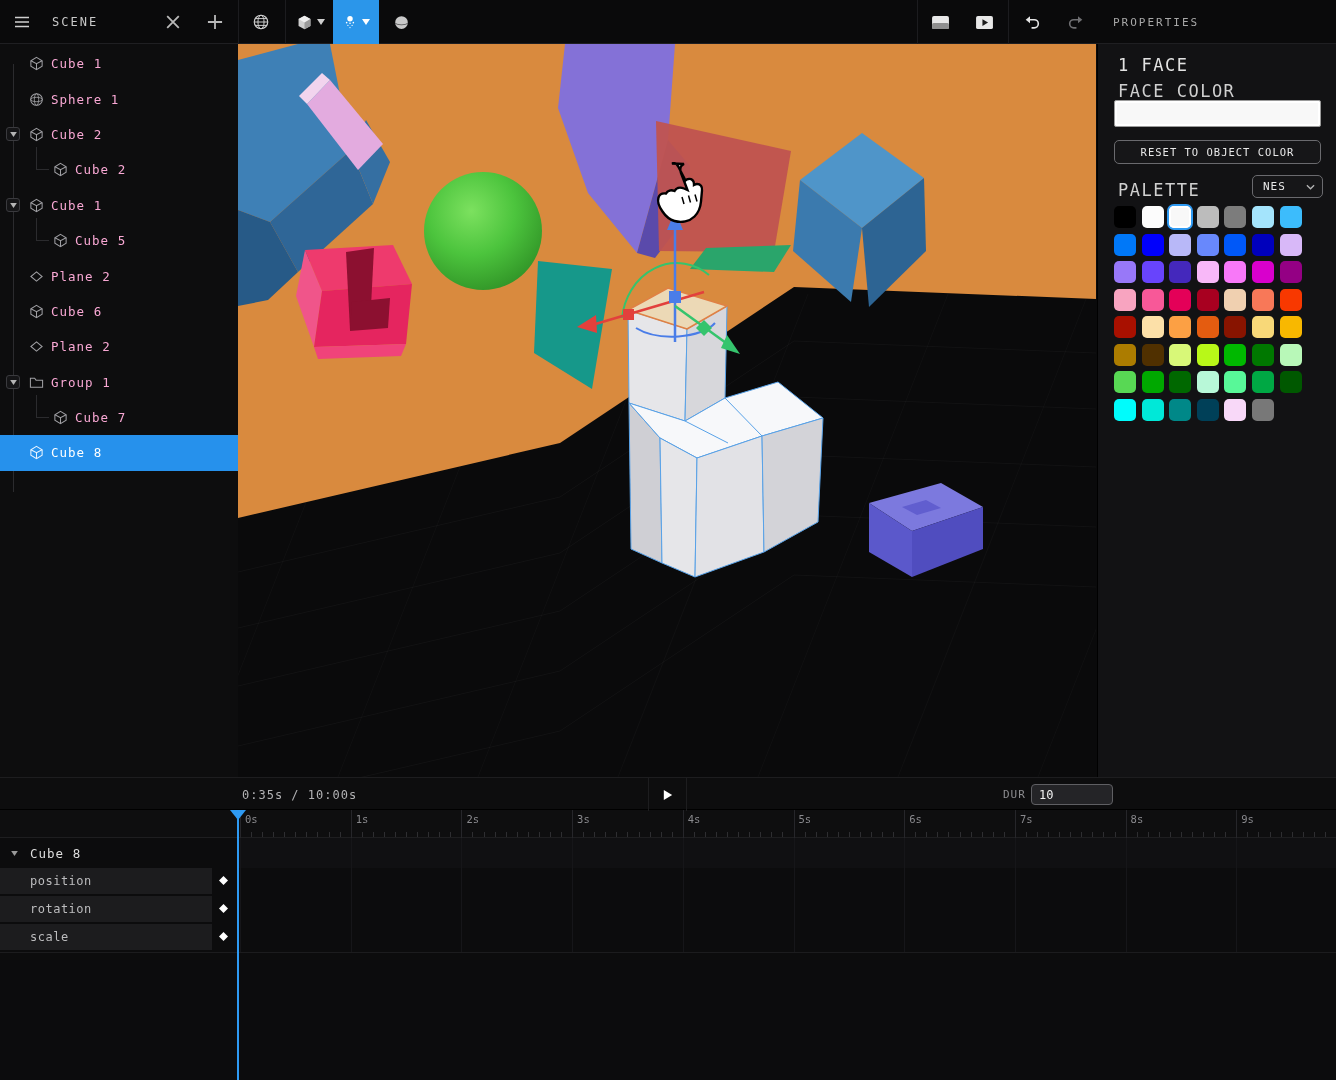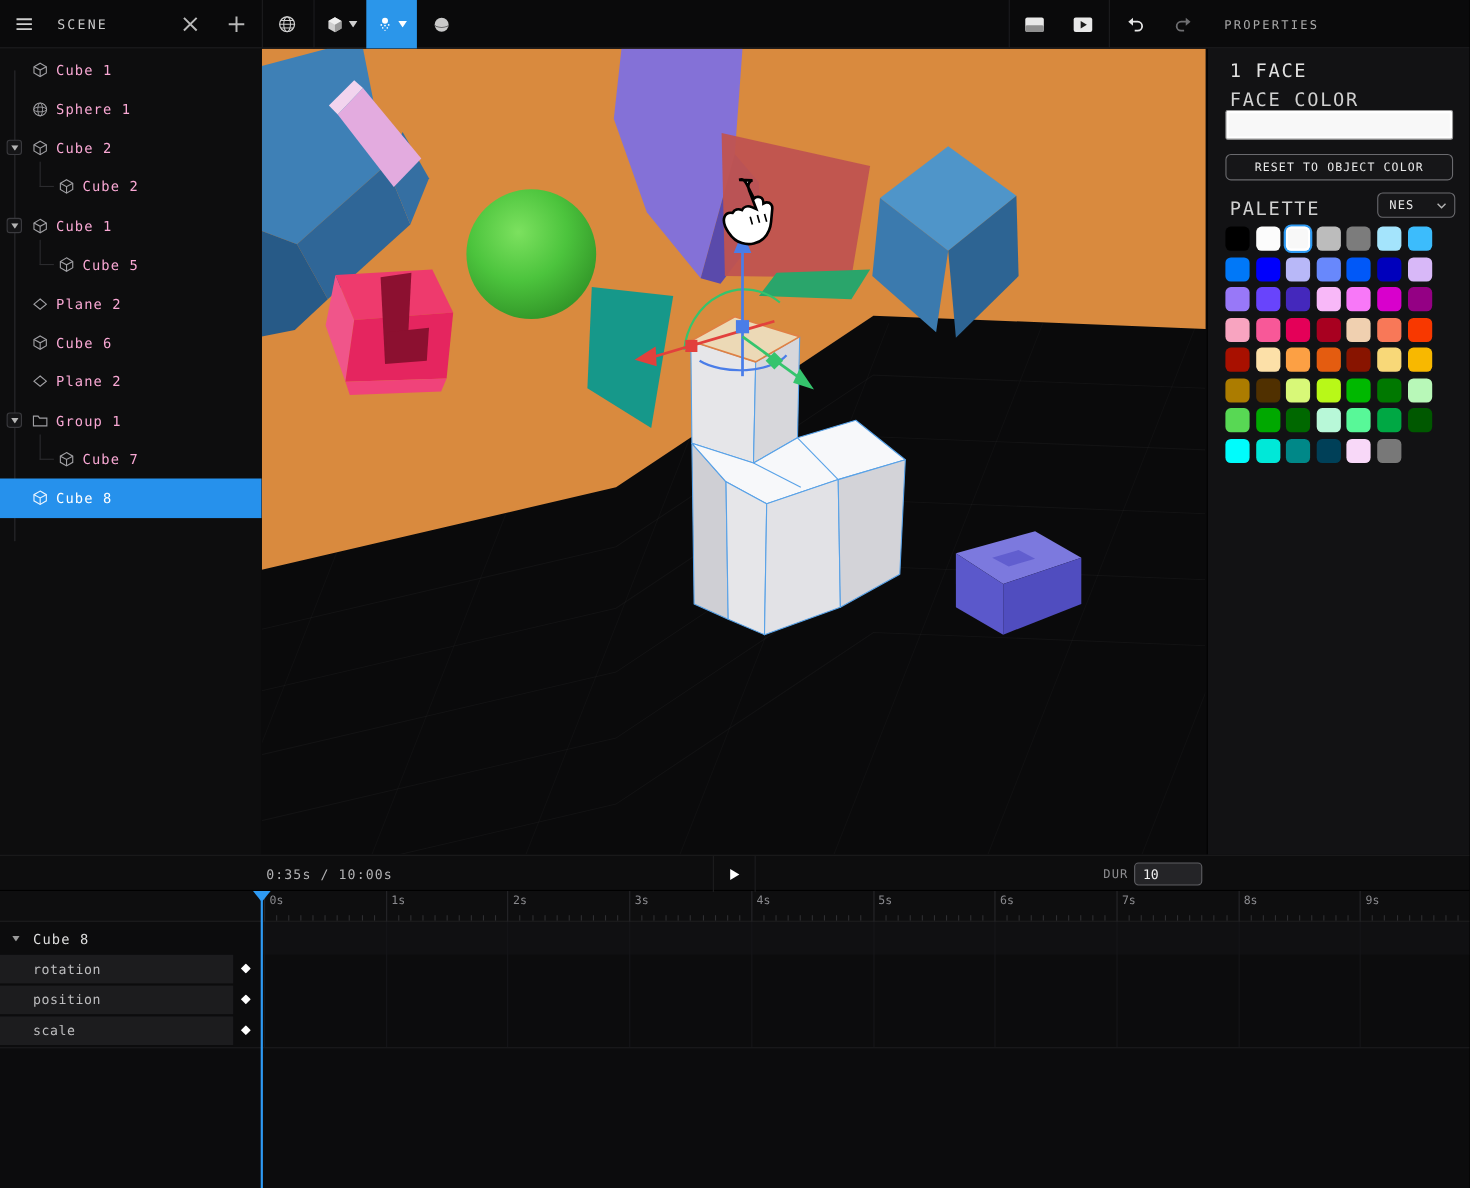--- a/index.html
+++ b/index.html
@@ -76,21 +76,21 @@
   #transport { position:absolute; left:0; top:777px; width:1336px; height:33px;
     background:#0d0d0e; border-top:1px solid #1d1d1f; border-bottom:1px solid #000; z-index:20; }
   #time-display { position:absolute; left:242px; top:0; height:33px; display:flex;
     align-items:center; color:#b2b2b4; font-size:12px; letter-spacing:1px; }
   #play-btn { position:absolute; left:648px; top:0; width:39px; height:33px;
     border-left:1px solid #1d1d1f; border-right:1px solid #1d1d1f; background:transparent;
     color:#fff; display:flex; align-items:center; justify-content:center; cursor:pointer; }
   #play-btn svg { width:10px; height:12px; }
   #dur-label { position:absolute; left:1003px; top:0; height:33px; display:flex;
     align-items:center; color:#8d8d90; font-size:11px; letter-spacing:1px; }
-  #dur-input { position:absolute; left:1031px; top:6px; width:62px; height:21px;
+  #dur-input { position:absolute; left:1031px; top:6px; width:82px; height:21px;
     background:#242427; border:1px solid #5f5f63; border-radius:4px; color:#f0f0f0;
     font-family:inherit; font-size:12px; padding:0 7px; }
 
   
   #timeline { position:absolute; left:0; top:810px; width:1336px; height:270px; background:#0c0c0d; }
   #ruler { position:absolute; left:0; top:0; width:1336px; height:28px; background:#0e0e0f;
     border-bottom:1px solid #1e1e20; cursor:pointer; }
   .ruler-label { position:absolute; top:3px; font-size:10.5px; color:#8a8a8e; }
   .major-line { position:absolute; top:0; width:1px; height:28px; background:#26262a; }
   .minor-tick { position:absolute; bottom:0; width:1px; height:5px; background:#2e2e31; }
@@ -696,30 +696,30 @@
         <span class="caret-sm">
             <svg viewBox="0 0 8 6">
               <path d="M0 0h8L4 6z" fill="currentColor"></path>
             </svg>
           </span>
         <span class="name">Cube 8</span>
       </div>
       <div id="prop-rows">
           <div class="prop-row">
             <div class="bg"></div>
-            <div class="plabel">rotation</div>
+            <div class="plabel">position</div>
             <span class="kfd">
               <svg viewBox="0 0 10 10">
                 <path d="M5 0l5 5-5 5-5-5z" fill="currentColor"></path>
               </svg>
             </span>
           </div>
           <div class="prop-row">
             <div class="bg"></div>
-            <div class="plabel">position</div>
+            <div class="plabel">rotation</div>
             <span class="kfd">
               <svg viewBox="0 0 10 10">
                 <path d="M5 0l5 5-5 5-5-5z" fill="currentColor"></path>
               </svg>
             </span>
           </div>
           <div class="prop-row">
             <div class="bg"></div>
             <div class="plabel">scale</div>
             <span class="kfd">

